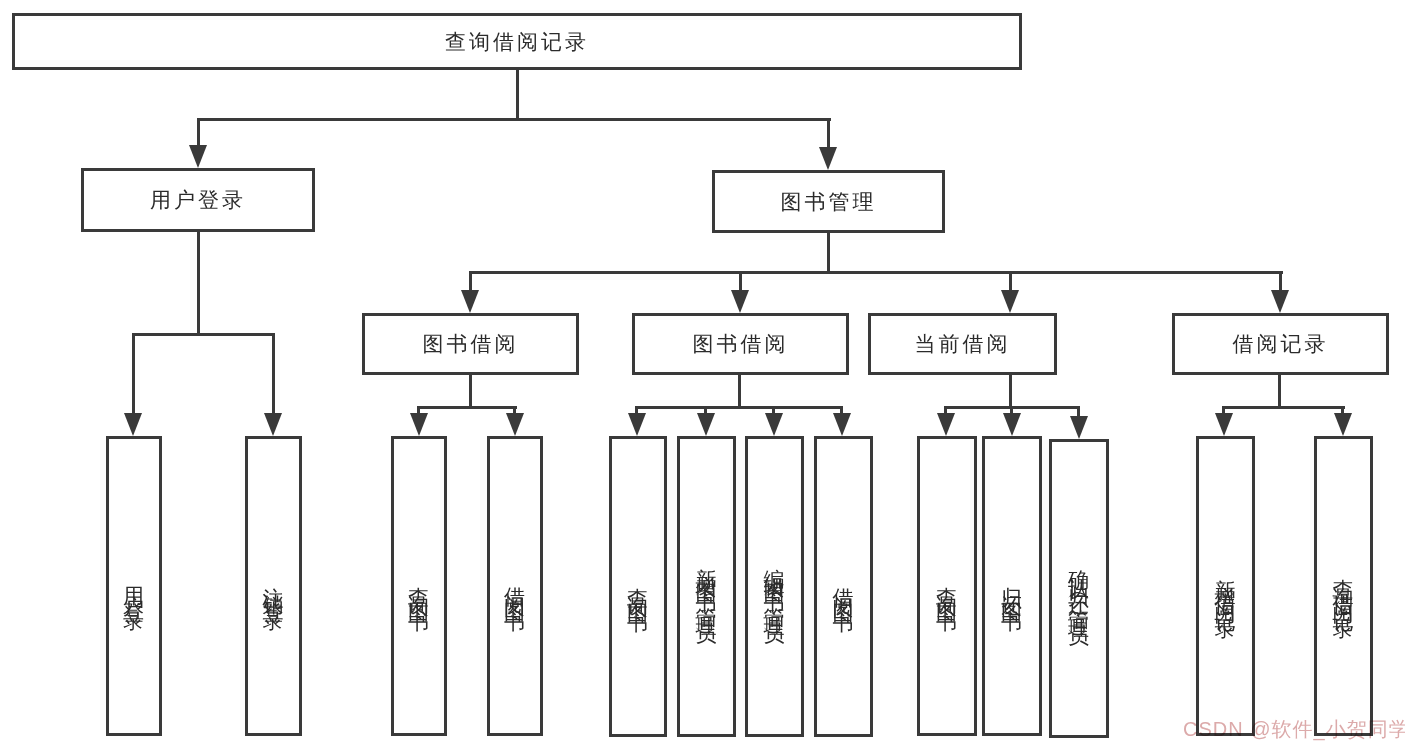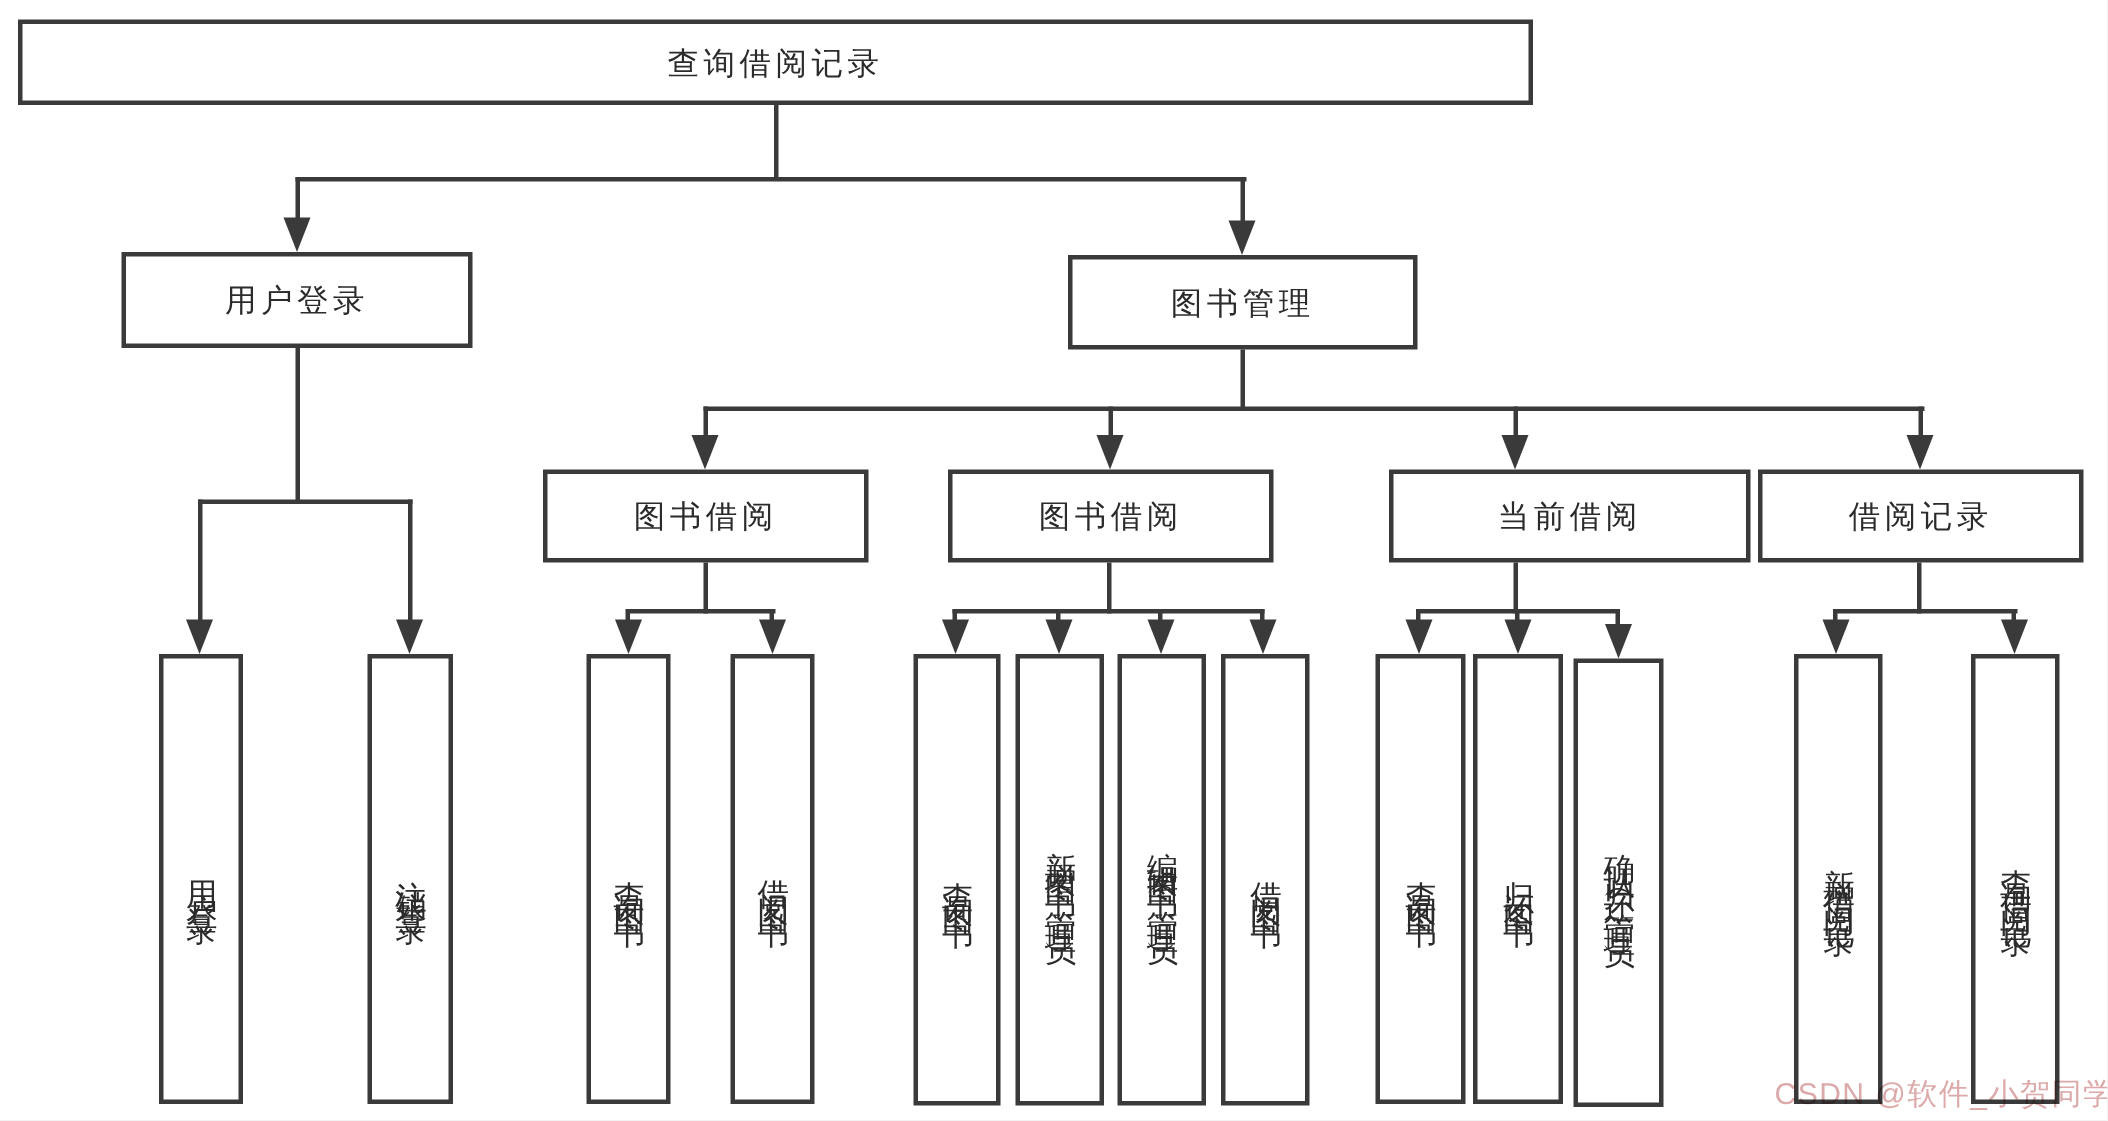--- a/index.html
+++ b/index.html
@@ -98,21 +98,21 @@
   <div class="arrow" style="left:1001px;top:290px;"></div>
   <div class="line" style="left:1279px;top:271px;width:3px;height:22px;"></div>
   <div class="arrow" style="left:1271px;top:290px;"></div>
 
   <div class="box" style="left:362px;top:313px;width:217px;height:62px;">
     <span class="hlabel">图书借阅</span>
   </div>
   <div class="box" style="left:632px;top:313px;width:217px;height:62px;">
     <span class="hlabel">图书借阅</span>
   </div>
-  <div class="box" style="left:926px;top:313px;width:241px;height:62px;">
+  <div class="box" style="left:868px;top:313px;width:189px;height:62px;">
     <span class="hlabel">当前借阅</span>
   </div>
   <div class="box" style="left:1172px;top:313px;width:217px;height:62px;">
     <span class="hlabel">借阅记录</span>
   </div>
 
   <div class="line" style="left:469px;top:375px;width:3px;height:34px;"></div>
   <div class="line" style="left:418px;top:406px;width:99px;height:3px;"></div>
   <div class="line" style="left:417px;top:406px;width:3px;height:10px;"></div>
   <div class="arrow" style="left:410px;top:413px;"></div>

